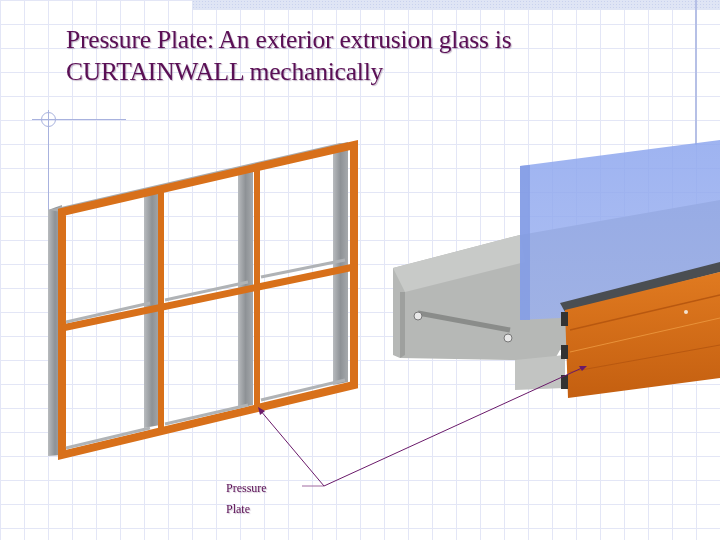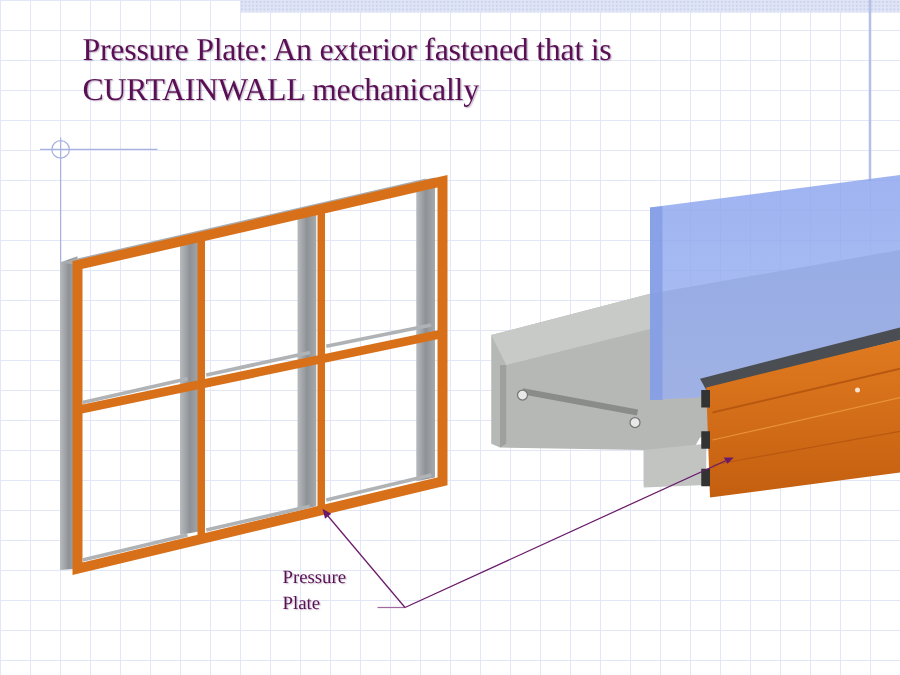--- a/index.html
+++ b/index.html
@@ -12,36 +12,36 @@
     background-size:24px 24px;background-position:0 0;}
   .banner{position:absolute;left:192px;top:0;width:528px;height:10px;
     background:#dfe5f5;
     background-image:radial-gradient(#c9d2ee 1px,transparent 1px);background-size:3px 3px;}
   .vline-left{position:absolute;left:48px;top:110px;width:1px;height:190px;background:#a8b2de;}
   .hline-left{position:absolute;left:32px;top:119px;width:94px;height:1px;background:#a8b2de;}
   .circ{position:absolute;left:41px;top:112px;width:13px;height:13px;border:1px solid #a8b2de;border-radius:50%;}
   .vline-right{position:absolute;left:695px;top:0;width:2px;height:145px;background:#b6c0e6;}
   .title{position:absolute;left:66px;top:24px;width:640px;color:#5a0f55;font-size:25.5px;line-height:32px;
     text-shadow:1px 1px 1px rgba(120,90,130,0.45);letter-spacing:-0.2px;}
-  .label{position:absolute;left:226px;top:452px;color:#5a0f55;font-size:15px;line-height:21px;
+  .label{position:absolute;left:226px;top:478px;color:#5a0f55;font-size:12px;line-height:21px;
     text-shadow:1px 1px 1px rgba(120,90,130,0.35);}
   svg.art{position:absolute;left:0;top:0;}
 </style>
 </head>
 <body>
 
 <div class="grid"></div>
 <div class="banner"></div>
 <div class="vline-left"></div>
 <div class="hline-left"></div>
 <div class="circ"></div>
 <div class="vline-right"></div>
 
 <div class="title">
-  <div>Pressure Plate: An exterior fastened that is</div>
+  <div>Pressure Plate: An exterior extrusion glass is</div>
   <div>CURTAINWALL mechanically</div>
 </div>
 
 <svg class="art" width="720" height="540" viewBox="0 0 720 540">
   <defs>
     <linearGradient id="gray" x1="0" x2="1">
       <stop offset="0" stop-color="#b8bbbe"></stop>
         <stop offset="0.5" stop-color="#8e9296"></stop>
         <stop offset="1" stop-color="#a6a9ac"></stop>
     </linearGradient>

